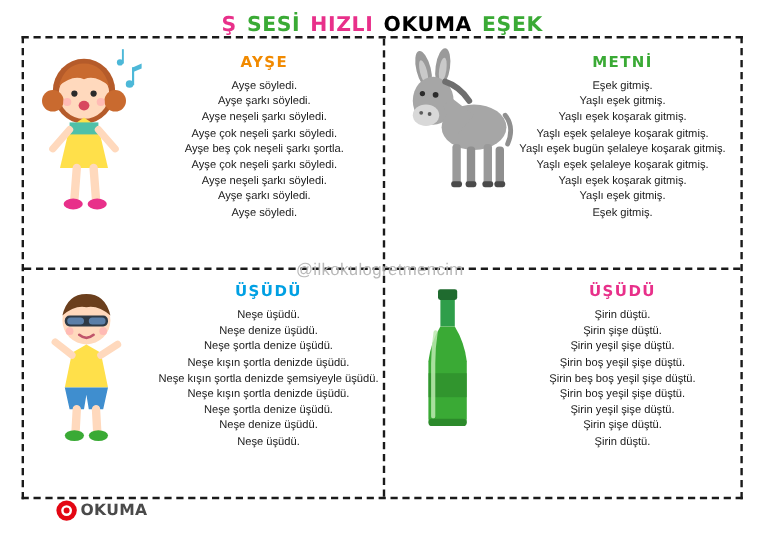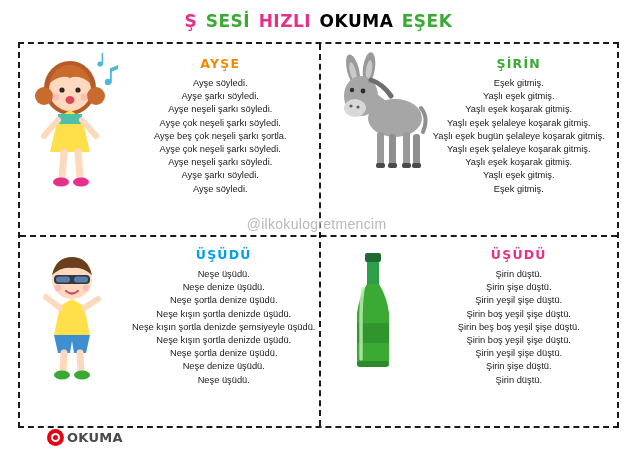--- a/index.html
+++ b/index.html
@@ -27,21 +27,21 @@
   }
   .title span { padding: 0 1px; }
   .t1 { color: #e8308a; }
   .t2 { color: #3aaa35; }
   .t3 { color: #000000; }
 
   
   .sheet {
     position: absolute;
     left: 18px;
-    top: 42px;
+    top: 30px;
     width: 601px;
     height: 386px;
     border: 2px dashed #1a1a1a;
     box-sizing: border-box;
   }
   .v-divider {
     position: absolute;
     left: 50%;
     top: 0;
     width: 0;
@@ -250,21 +250,21 @@
 
         <rect x="57" y="119" width="9" height="5" rx="2" fill="#4a4a4a"></rect>
         <rect x="69" y="119" width="9" height="5" rx="2" fill="#4a4a4a"></rect>
         <rect x="83" y="119" width="9" height="5" rx="2" fill="#4a4a4a"></rect>
         <rect x="93" y="119" width="9" height="5" rx="2" fill="#4a4a4a"></rect>
 
         <path d="M102 64 Q110 74 104 88" stroke="#8f8f8f" stroke-width="4" fill="none" stroke-linecap="round"></path>
       </svg>
     </div>
     <div class="textcol">
-      <div class="heading h-esek">ŞİRİN</div>
+      <div class="heading h-esek">METNİ</div>
       <div class="line">Eşek gitmiş.</div>
       <div class="line">Yaşlı eşek gitmiş.</div>
       <div class="line">Yaşlı eşek koşarak gitmiş.</div>
       <div class="line">Yaşlı eşek şelaleye koşarak gitmiş.</div>
       <div class="line">Yaşlı eşek bugün şelaleye koşarak gitmiş.</div>
       <div class="line">Yaşlı eşek şelaleye koşarak gitmiş.</div>
       <div class="line">Yaşlı eşek koşarak gitmiş.</div>
       <div class="line">Yaşlı eşek gitmiş.</div>
       <div class="line">Eşek gitmiş.</div>
     </div>

